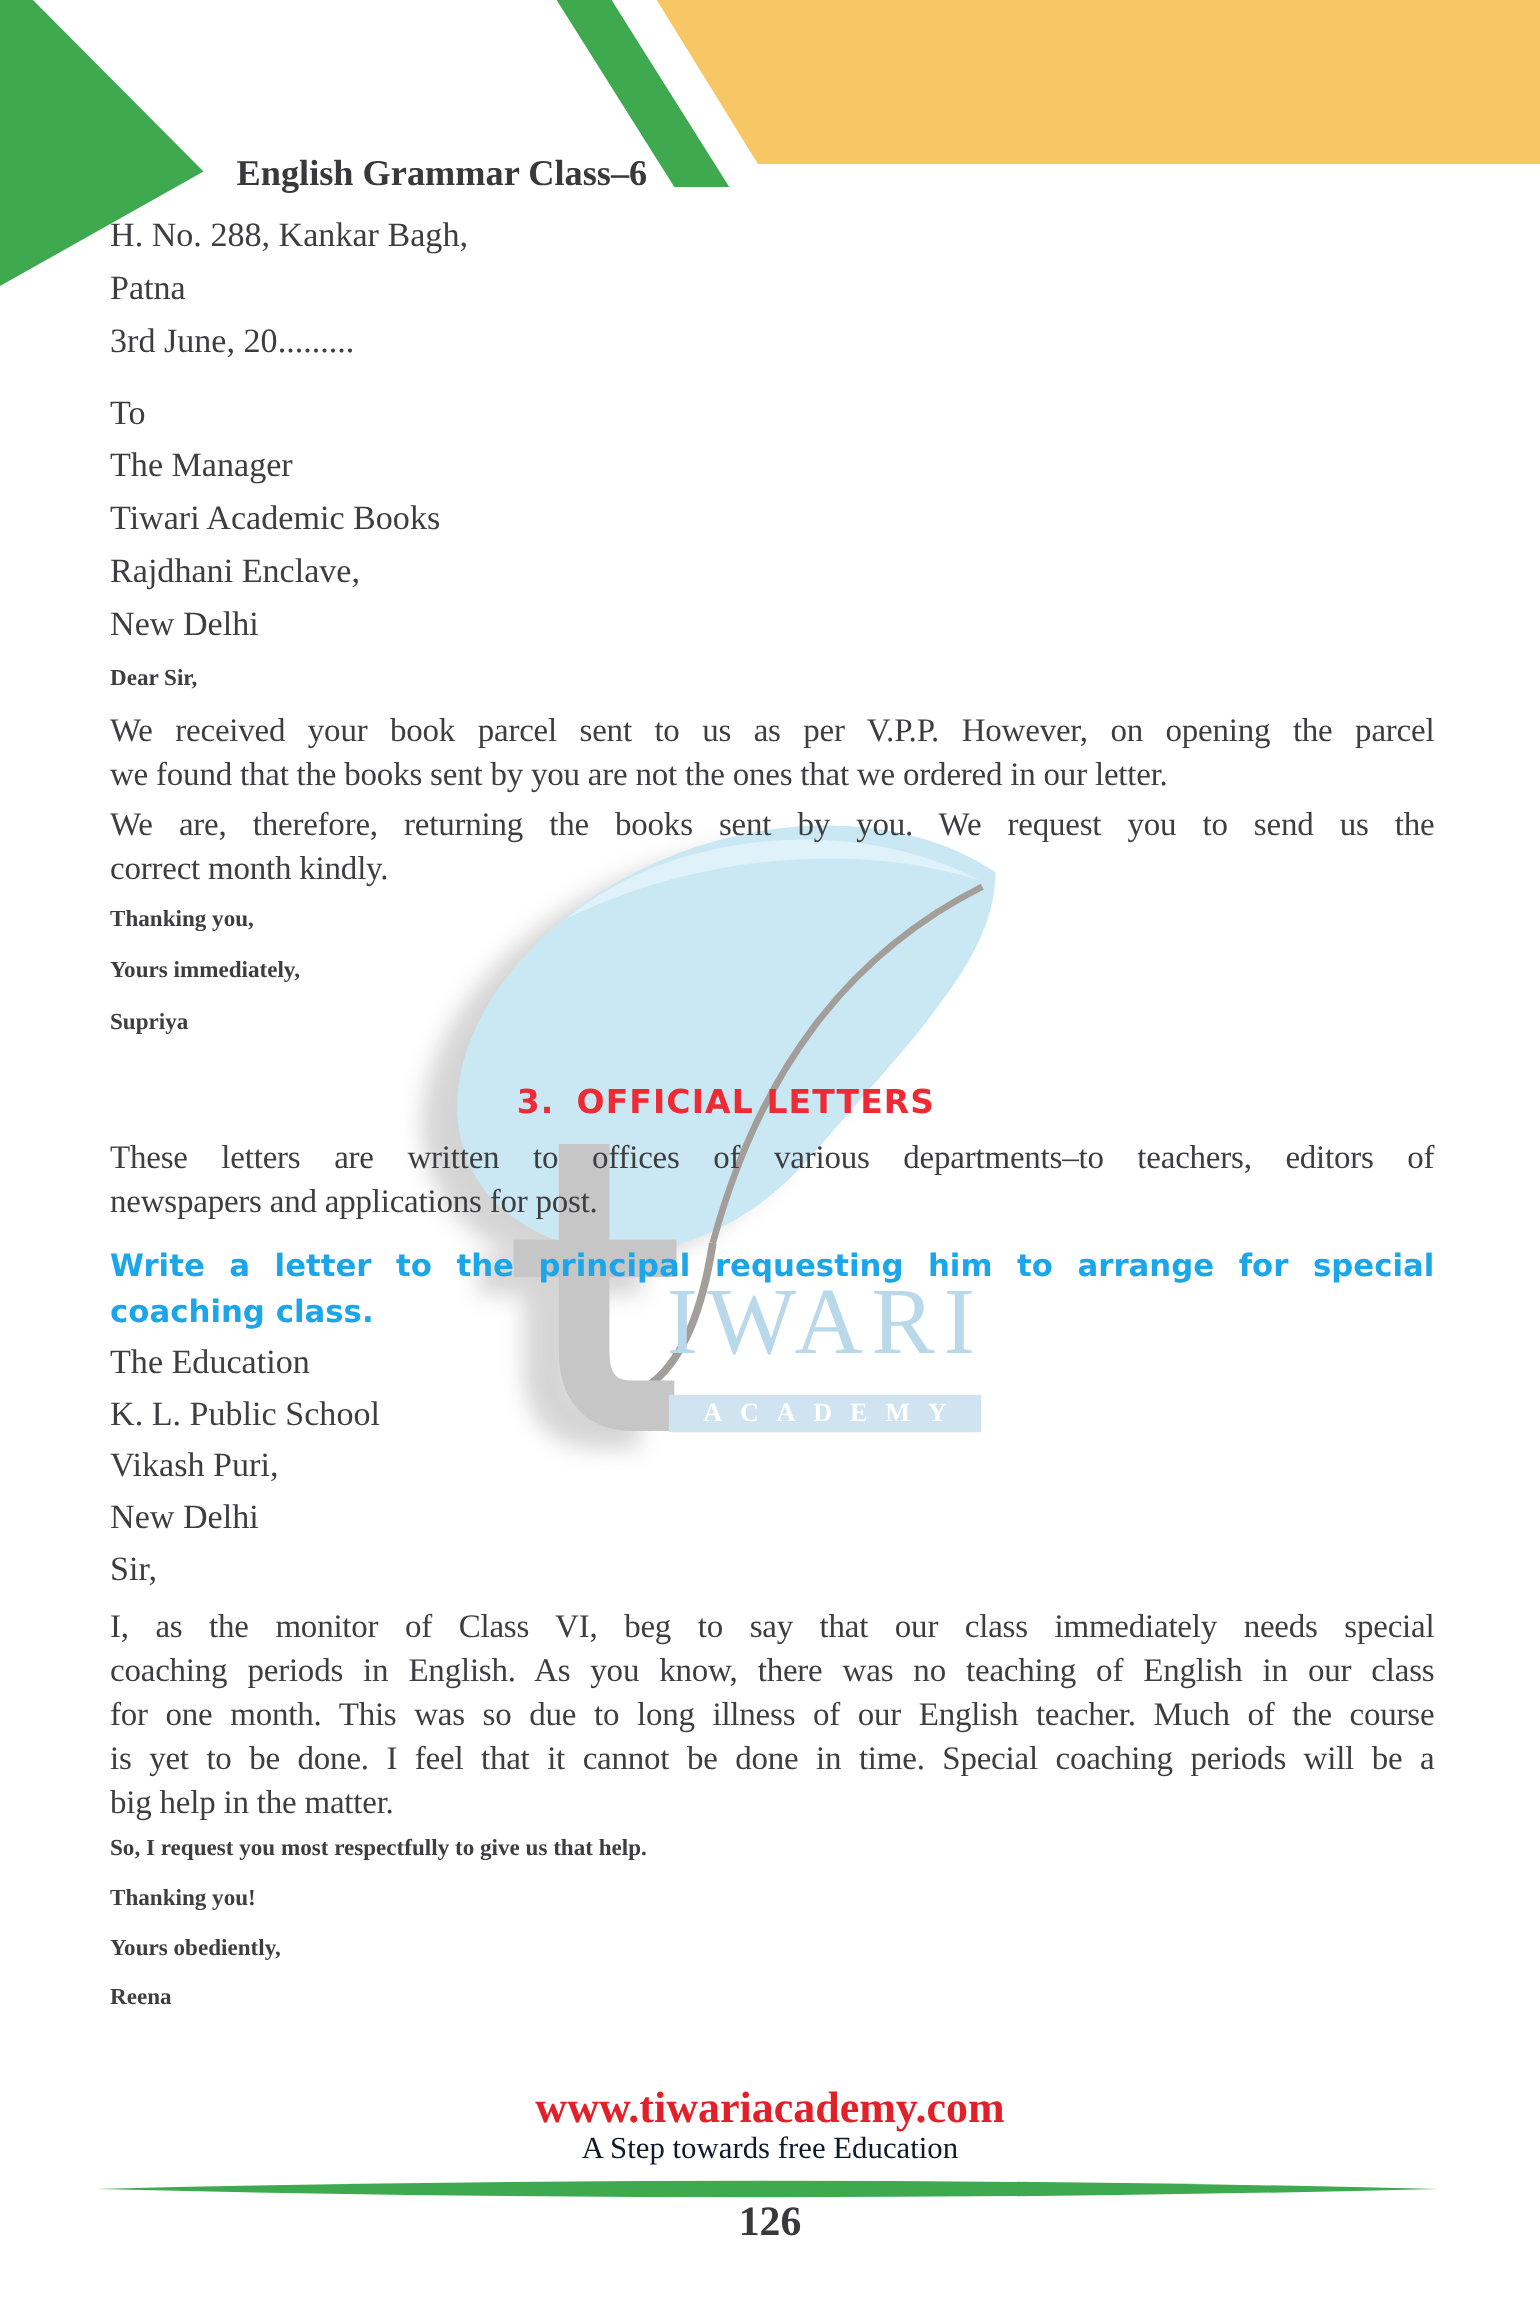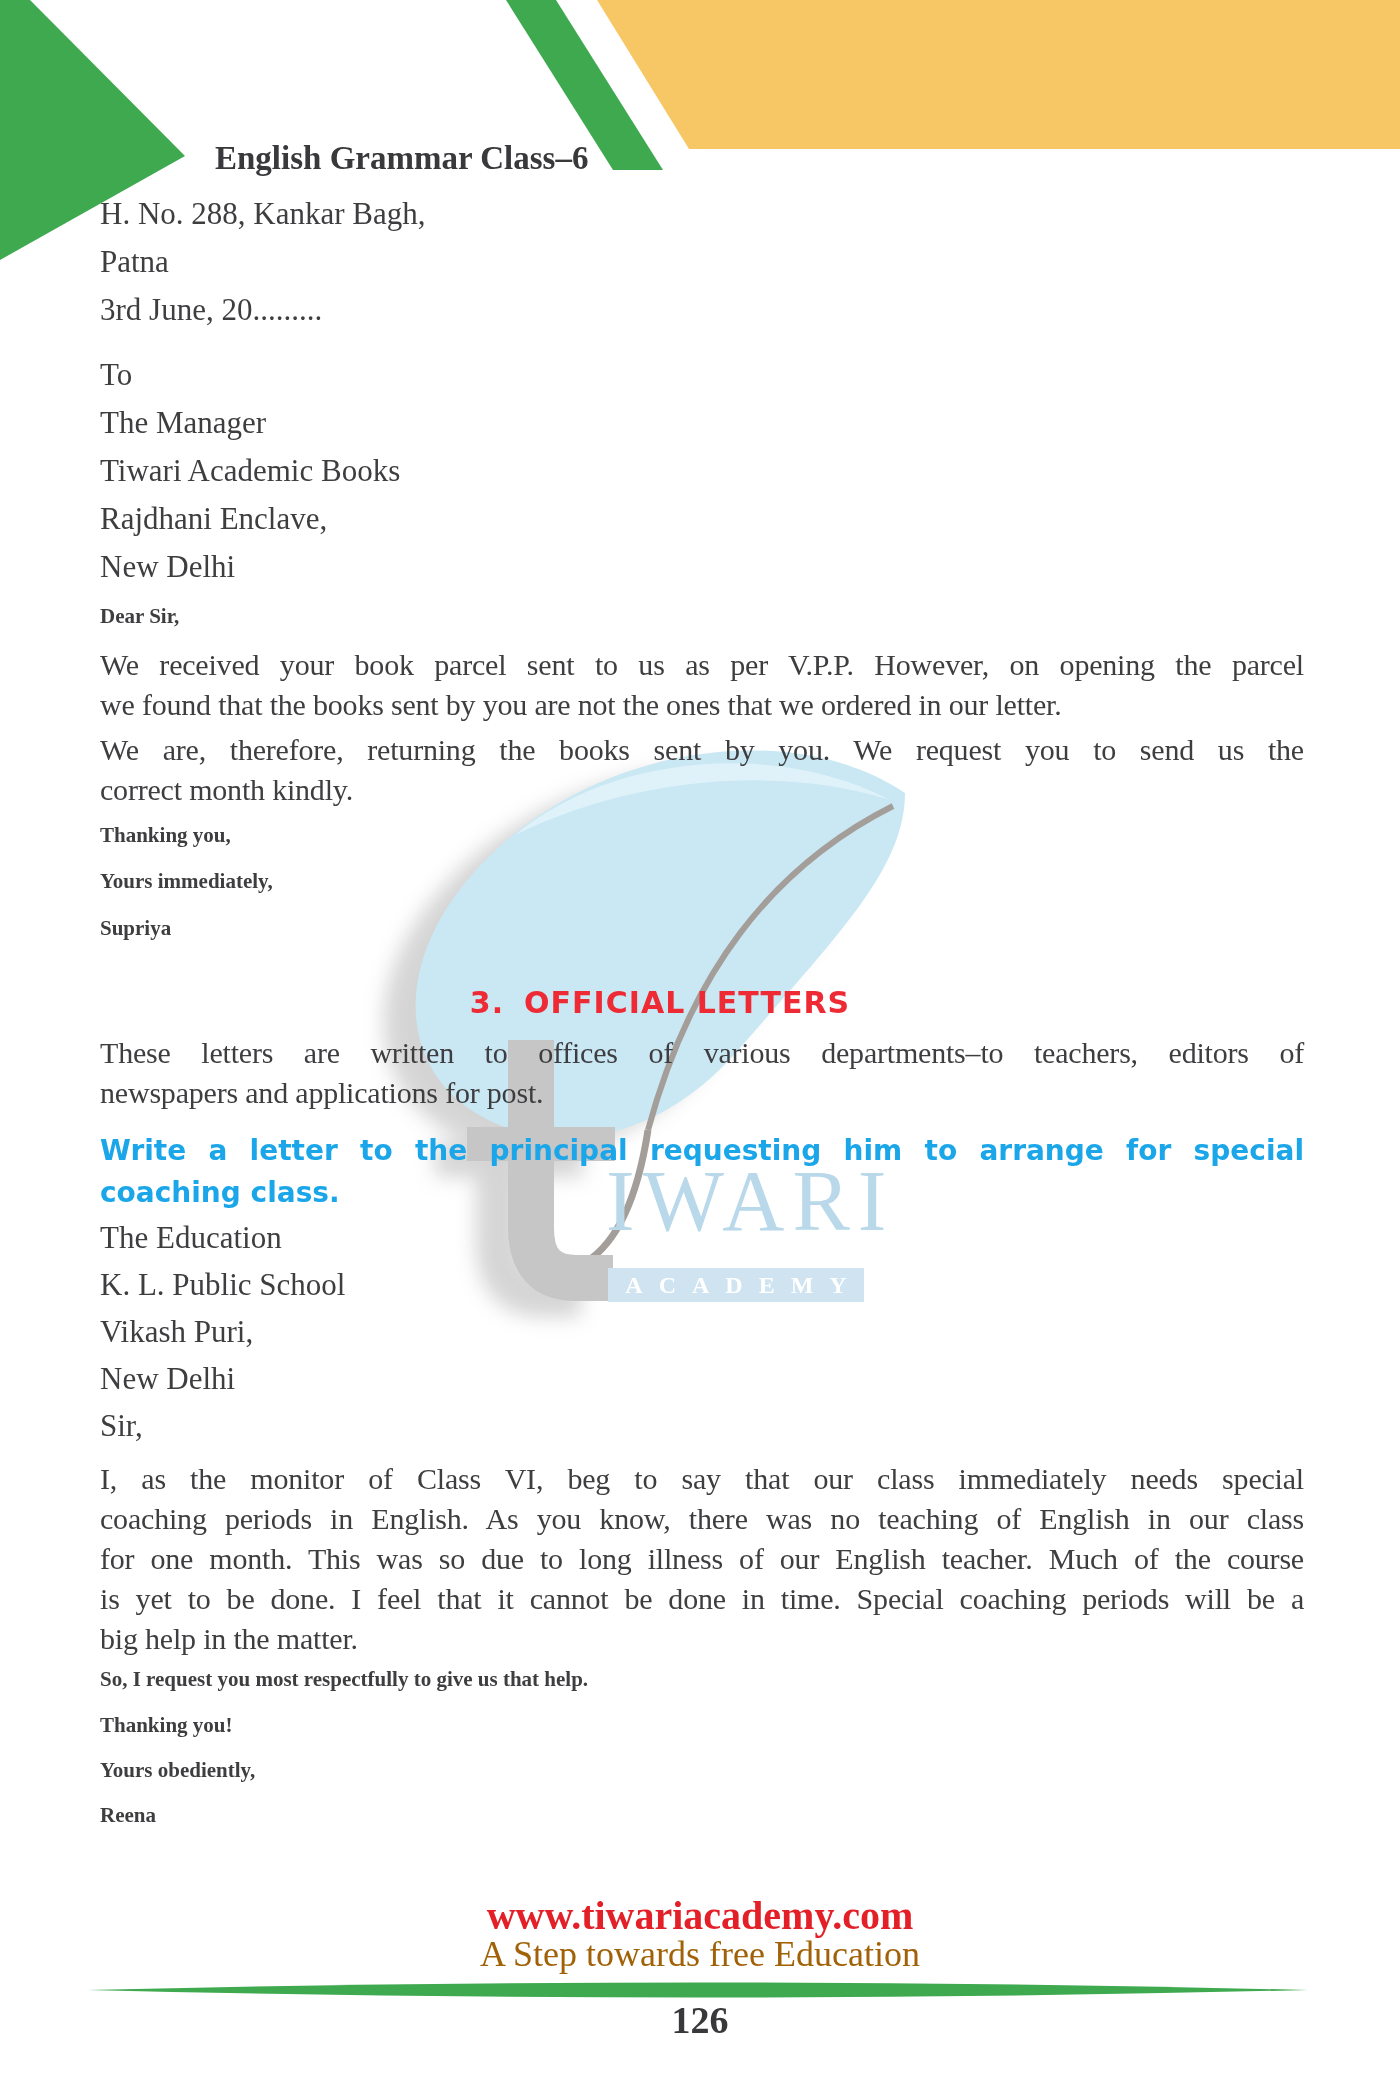--- a/index.html
+++ b/index.html
@@ -27,29 +27,29 @@
     font-size:30px;color:#ee2b34;letter-spacing:1px;text-align:center;line-height:34px;
   }
   .sec-head .num{margin-right:20px;}
   .blue-head{
     left:100px;width:1204px;font-family:"DejaVu Sans","Liberation Sans",sans-serif;
     font-weight:bold;font-size:28px;color:#1aa6e8;line-height:42px;
   }
   .blue-head .j{text-align:justify;text-align-last:justify;white-space:nowrap;}
   .center{left:0;width:1400px;text-align:center;}
   .website{font-family:"Liberation Serif","DejaVu Serif",serif;font-weight:bold;font-size:40px;color:#e32027;line-height:42px;}
-  .tagline{font-size:36px;color:#a16207;line-height:36px;}
+  .tagline{font-size:28px;color:#0f172a;line-height:36px;}
   .pagenum{font-weight:bold;font-size:38px;color:#39383b;line-height:40px;}
   
   .wm-iwari{
     font-family:"Liberation Serif","DejaVu Serif",serif;font-size:86px;line-height:86px;
     color:#b9d9ea;letter-spacing:8px;white-space:nowrap;
   }
   .wm-academy{
-    width:256px;height:34px;background:#cfe4f0;color:#ffffff;
+    width:284px;height:34px;background:#cfe4f0;color:#ffffff;
     font-family:"Liberation Serif","DejaVu Serif",serif;font-weight:bold;font-size:24px;
     letter-spacing:16px;text-align:center;line-height:34px;text-indent:16px;white-space:nowrap;
     overflow:hidden;
   }
   .z1{z-index:1;} .z2{z-index:2;}
 </style>
 </head>
 <body>
 
 <div class="page">

